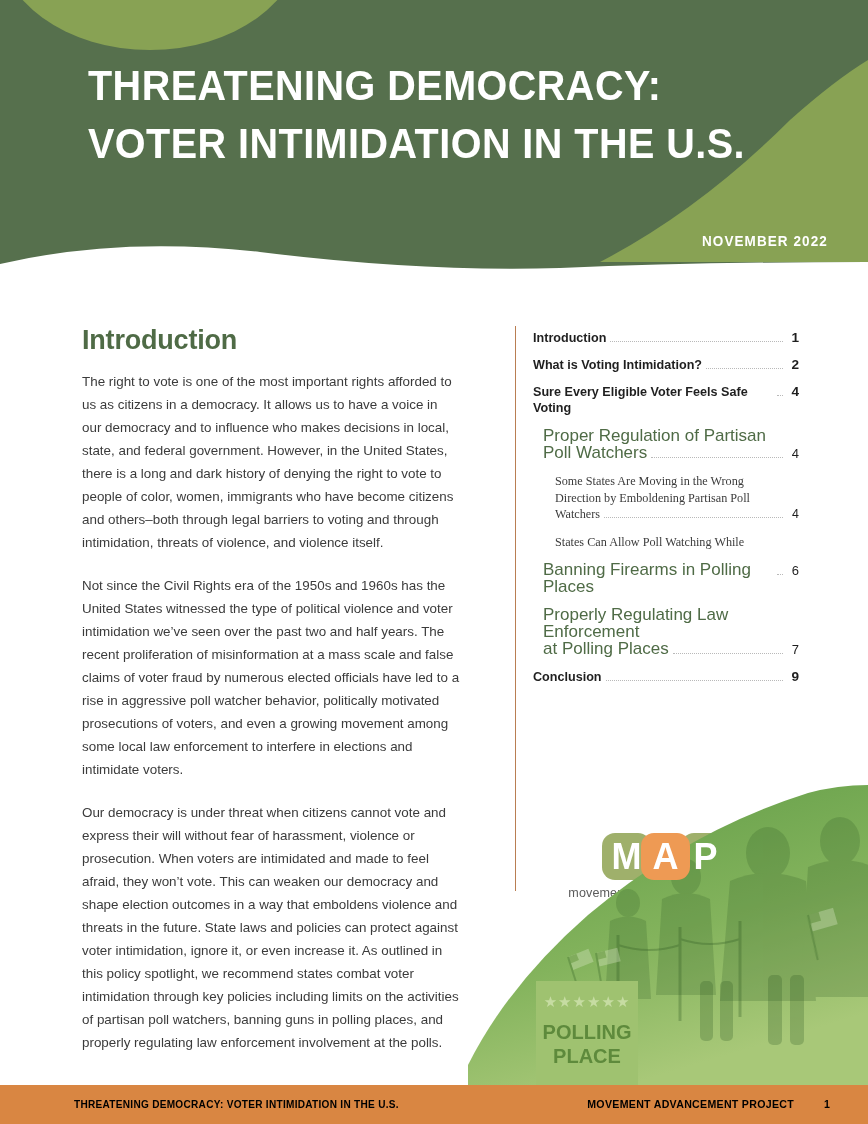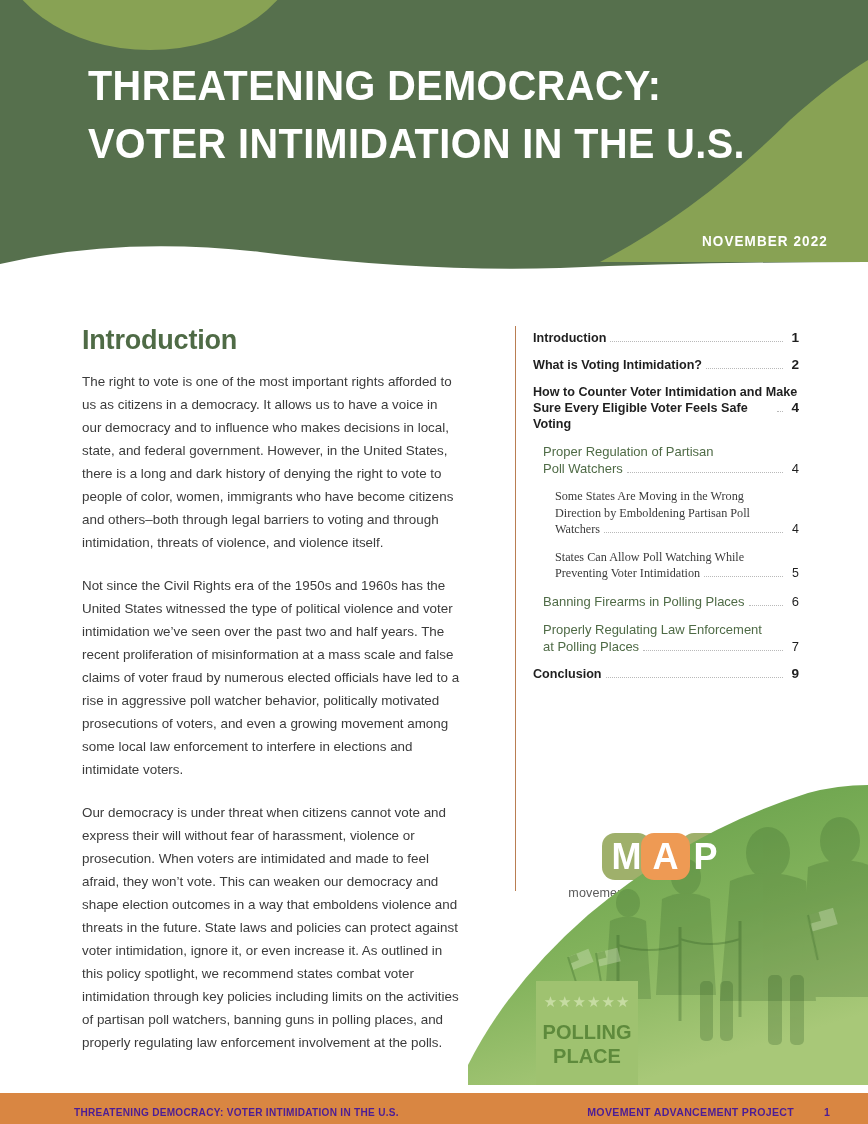--- a/index.html
+++ b/index.html
@@ -147,21 +147,21 @@
     font-size: 12.6px;
     line-height: 16px;
   }
   .toc-l1 .toc-page { font-size: 13.6px; }
 
   .toc-l2 {
     margin-left: 10px;
   }
   .toc-l2 .toc-label {
     color: #4F6B46;
-    font-size: 13px;
+    font-size: 17px;
     line-height: 17px;
   }
   .toc-l2 .toc-page {
     color: #1f1f1f;
     font-size: 13px;
   }
 
   .toc-l3 {
     margin-left: 22px;
   }
@@ -240,23 +240,23 @@
     height: 300px;
     overflow: hidden;
   }
 
   
   .footer {
     position: absolute;
     left: 0;
     bottom: 0;
     width: 868px;
-    height: 31px;
+    height: 39px;
     background: #D98642;
-    color: #4c1d95;
+    color: #000000;
   }
   .footer-left {
     position: absolute;
     left: 74px;
     top: 13px;
     font-family: "Liberation Sans Narrow", "Liberation Sans", sans-serif;
     font-weight: bold;
     font-size: 10.6px;
     letter-spacing: 0.3px;
     transform: scaleX(0.95);
@@ -327,21 +327,20 @@
           </div>
         </div>
         <div class="toc-entry toc-l1">
           <div class="toc-row">
             <span class="toc-label">What is Voting Intimidation?</span>
             <span class="toc-leader"></span>
             <span class="toc-page">2</span>
           </div>
         </div>
         <div class="toc-entry toc-l1">
-          <div class="toc-label">How to Counter Voter Intimidation and Make</div>
           <div class="toc-row">
             <span class="toc-label">Sure Every Eligible Voter Feels Safe Voting</span>
             <span class="toc-leader"></span>
             <span class="toc-page">4</span>
           </div>
         </div>
         <div class="toc-entry toc-l2">
           <div class="toc-label">Proper Regulation of Partisan</div>
           <div class="toc-row">
             <span class="toc-label">Poll Watchers</span>
@@ -353,25 +352,20 @@
           <div class="toc-label">Some States Are Moving in the Wrong</div>
           <div class="toc-label">Direction by Emboldening Partisan Poll</div>
           <div class="toc-row">
             <span class="toc-label">Watchers</span>
             <span class="toc-leader"></span>
             <span class="toc-page">4</span>
           </div>
         </div>
         <div class="toc-entry toc-l3">
           <div class="toc-label">States Can Allow Poll Watching While</div>
-          <div class="toc-row">
-            <span class="toc-label">Preventing Voter Intimidation</span>
-            <span class="toc-leader"></span>
-            <span class="toc-page">5</span>
-          </div>
         </div>
         <div class="toc-entry toc-l2">
           <div class="toc-row">
             <span class="toc-label">Banning Firearms in Polling Places</span>
             <span class="toc-leader"></span>
             <span class="toc-page">6</span>
           </div>
         </div>
         <div class="toc-entry toc-l2">
           <div class="toc-label">Properly Regulating Law Enforcement</div>

